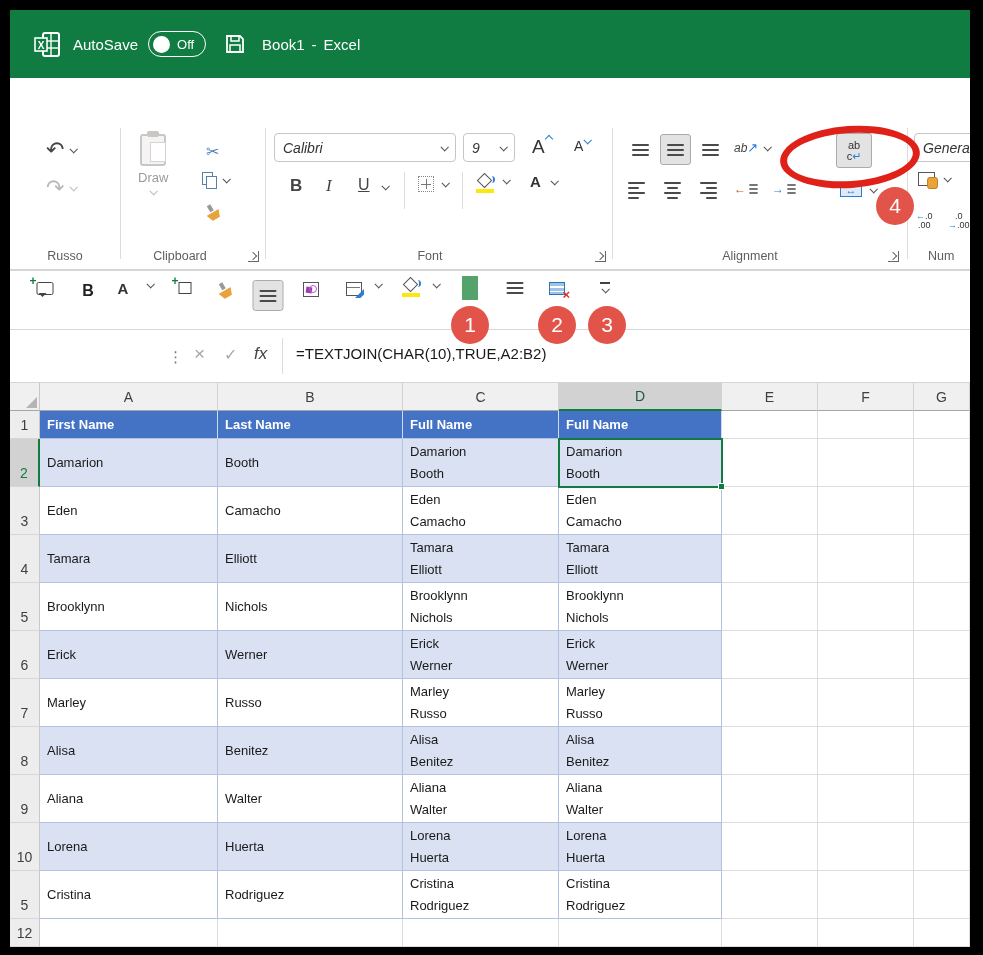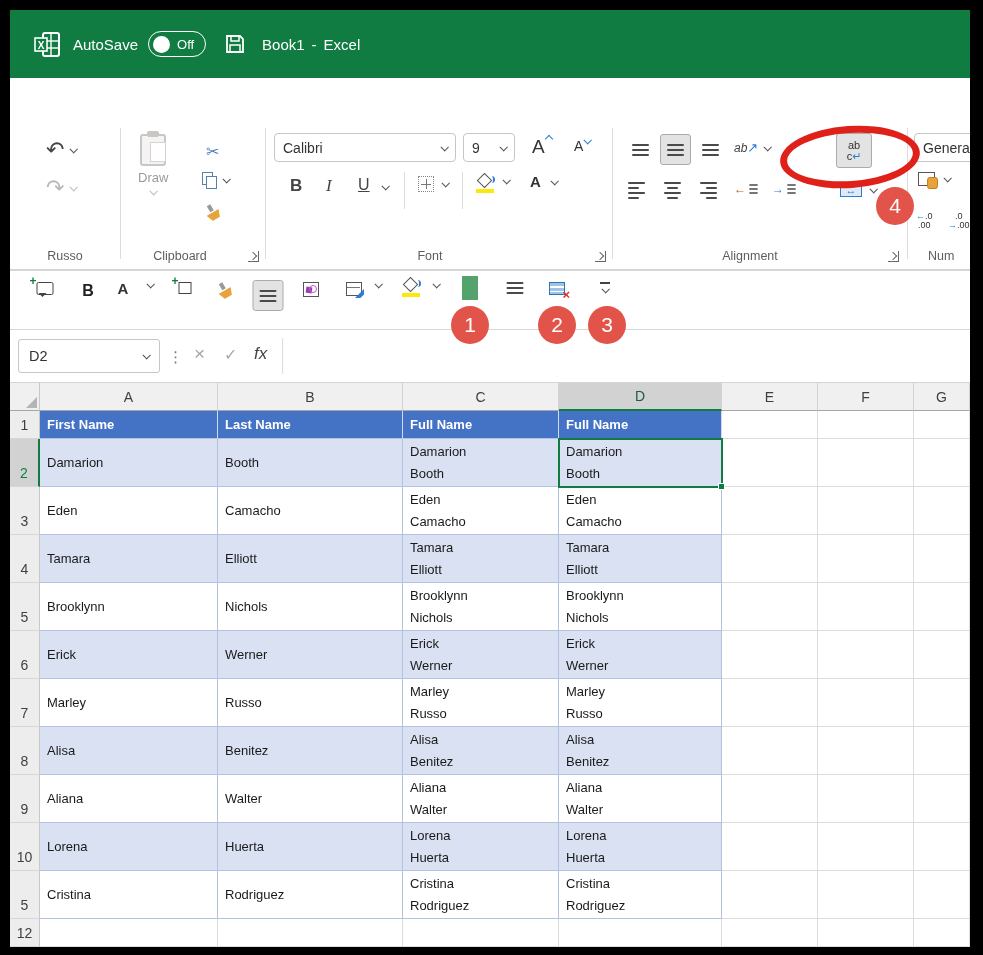--- a/index.html
+++ b/index.html
@@ -65,21 +65,21 @@
   .ic-copy:before, .ic-copy:after { content:""; position:absolute; width:9px; height:11px;
                    border:1.4px solid #5B80A8; background:#fff; }
   .ic-copy:before { left:0; top:0; } .ic-copy:after { left:4px; top:4px; }
   .ic-painter { width:18px; height:18px; position:relative; transform:rotate(-30deg); }
   .ic-painter:before { content:""; position:absolute; left:7px; top:0; width:4px; height:7px; background:#9a9a9a; }
   .ic-painter:after { content:""; position:absolute; left:2px; top:8px; width:14px; height:8px;
                       background:#E8A33C; clip-path:polygon(0 0,100% 0,78% 100%,22% 100%); }
 
   
   .combo { border:1px solid #C8C6C4; border-radius:4px; background:#fff; display:flex;
-           align-items:center; font-size:14px; color:#333; padding:0 8px; height:29px; }
+           align-items:center; font-size:14px; color:#333; padding:0 8px; height:29px;font-style:italic; }
   .combo .cv { margin-left:auto; }
   .bigA { font-size:19px; color:#333; }
   .smallA { font-size:14px; color:#333; }
   .b-btn { font-weight:bold; font-size:17px; }
   .i-btn { font-style:italic; font-family:"Liberation Serif", serif; font-size:17px; }
   .u-btn { text-decoration:underline; font-size:16px; }
   .ic-border { width:16px; height:16px; border:1px dotted #888; position:relative; }
   .ic-border:before { content:""; position:absolute; left:2px; top:7px; width:10px; height:1.4px; background:#777; }
   .ic-border:after { content:""; position:absolute; left:7px; top:2px; width:1.4px; height:10px; background:#777; }
   .ic-bucket { position:relative; width:18px; height:14px; }
@@ -457,29 +457,26 @@
       </span>
   </div>
   <div class="q" style="left:595px">
     <span class="ic-more">
         <span class="bar"></span>
         <span class="cv"></span>
       </span>
   </div>
 
   <div class="fbar">
-    <div class="namebox">
-      <span>D2</span>
-        <span class="cv"></span>
-    </div>
     <span class="fdots">⋮</span>
     <span class="fx-x">×</span>
     <span class="fx-ck">✓</span>
     <span class="fx-fx">fx</span>
     <span class="fsep"></span>
+    <span class="ftext">=TEXTJOIN(CHAR(10),TRUE,A2:B2)</span>
   </div>
 
   <div id="grid">
       <div class="grow">
         <div class="corner" style="width: 30px; height: 28px; flex: 0 0 auto;"></div>
         <div class="ghcell" style="width: 178px; flex: 0 0 auto;">A</div>
         <div class="ghcell" style="width: 185px; flex: 0 0 auto;">B</div>
         <div class="ghcell" style="width: 156px; flex: 0 0 auto;">C</div>
         <div class="ghcell selcol" style="width: 163px; flex: 0 0 auto;">D</div>
         <div class="ghcell" style="width: 96px; flex: 0 0 auto;">E</div>

